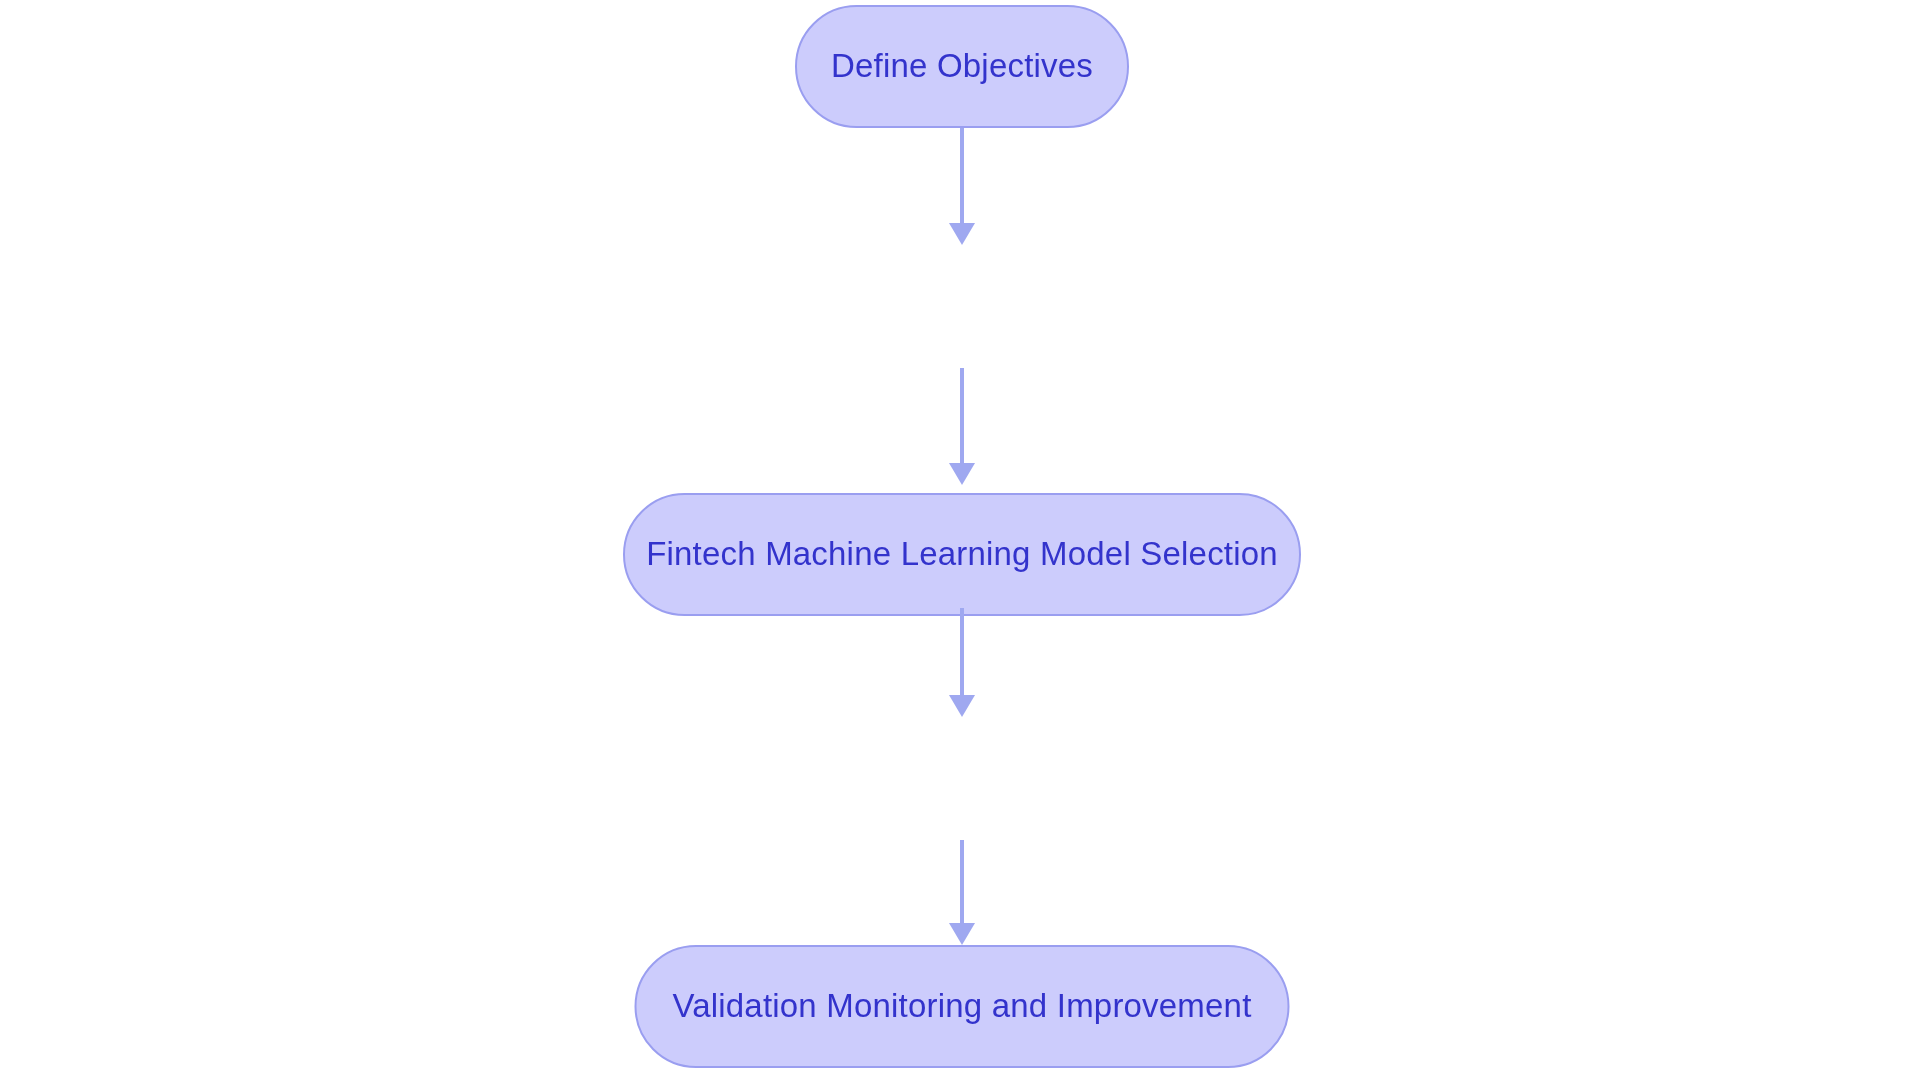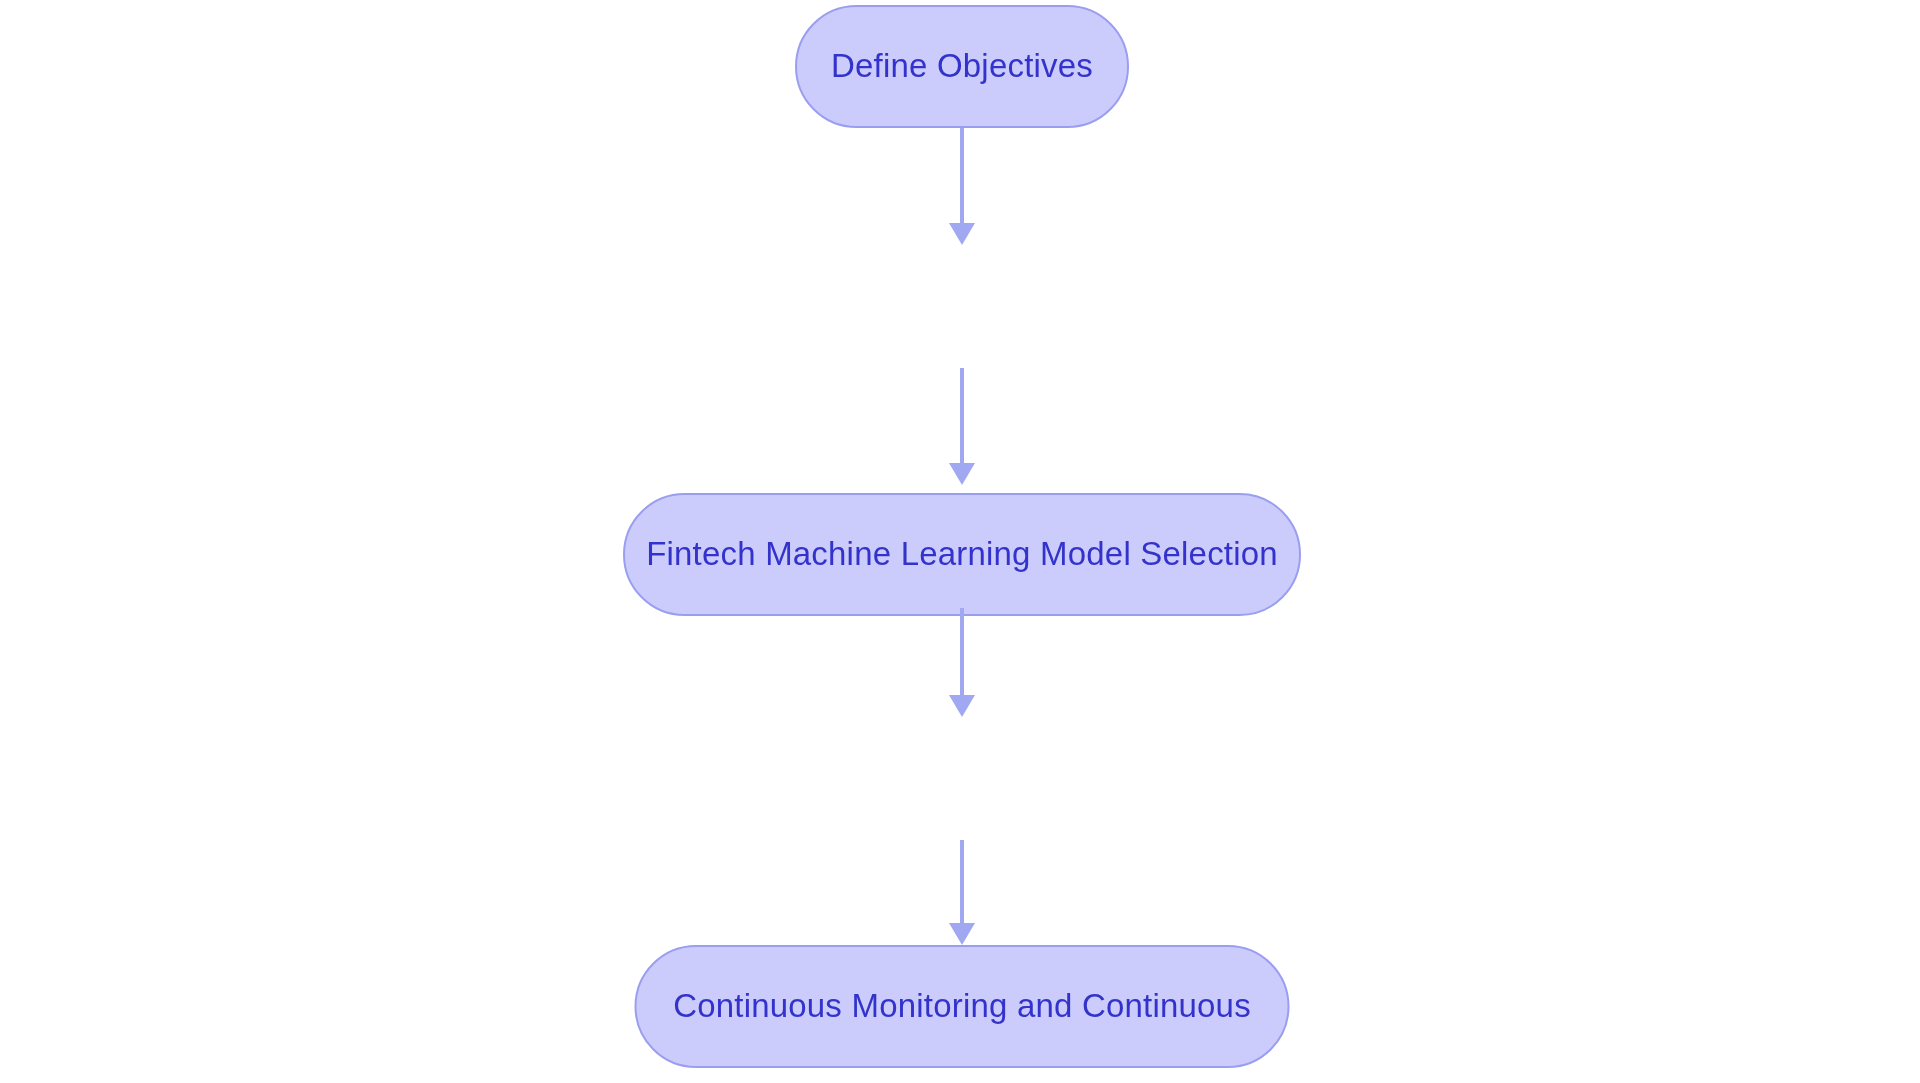--- a/index.html
+++ b/index.html
@@ -100,16 +100,16 @@
     <div class="connector-head" style="top:87px;"></div>
   </div>
 
 
   <div class="connector" style="left:962px; top:840px; width:26px; height:105px;">
     <div class="connector-line" style="height:83px;"></div>
     <div class="connector-head" style="top:83px;"></div>
   </div>
 
   <div class="node" style="left:962px; top:945px; width:655px; height:123px;">
-    <span class="node-label">Continuous Monitoring and Continuous</span>
+    <span class="node-label">Validation Monitoring and Improvement</span>
   </div>
 
 </div>
 
 </body></html>

